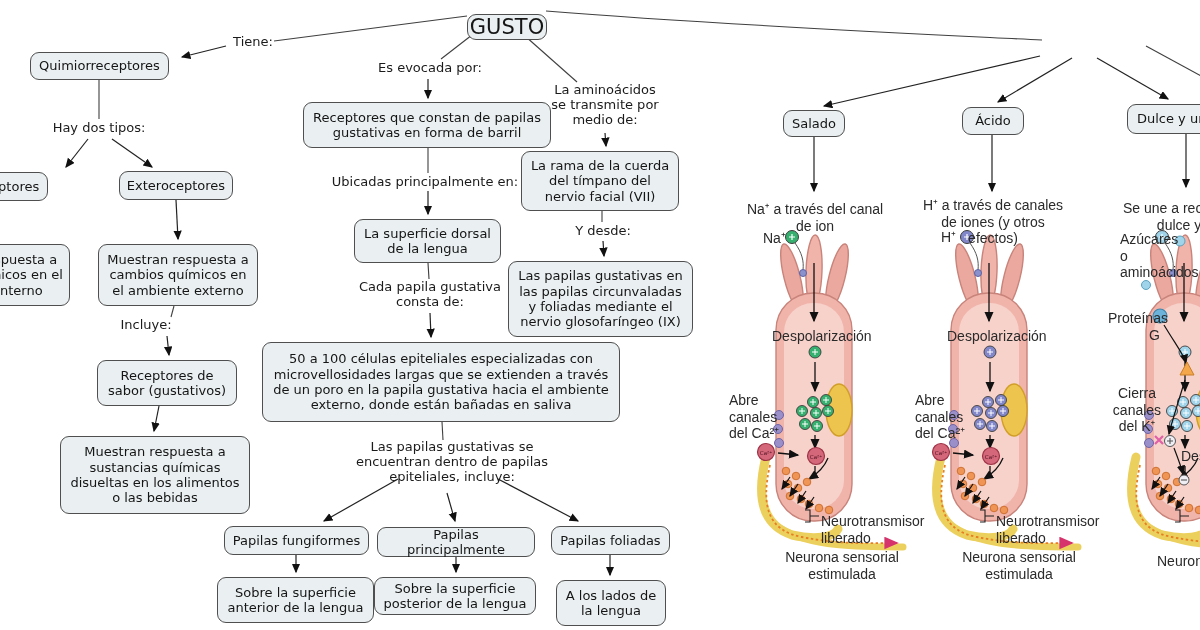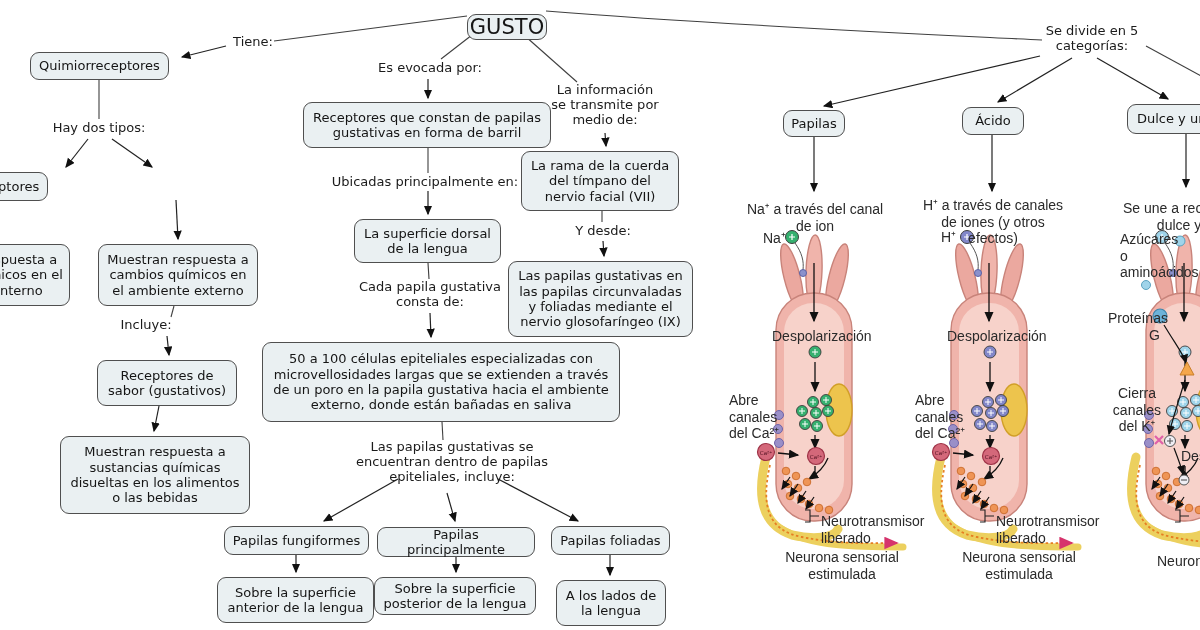--- a/index.html
+++ b/index.html
@@ -192,49 +192,49 @@
     <path d="M1097,58 L1168,99"></path>
     <path d="M814,137 L814,191"></path>
     <path d="M992,135 L992,191"></path>
     <path d="M1186,134 L1186,187"></path>
   </g>
 </svg>
 
 <div class="box" style="left:467px;top:14px;width:80px;height:26px;font-size:21px">GUSTO</div>
 <div class="box" style="left:30px;top:52px;width:139px;height:28px">Quimiorreceptores</div>
 <div class="box" style="left:-64px;top:172px;width:112px;height:29px">Interoceptores</div>
+<div class="box" style="left:119px;top:171px;width:114px;height:29px">Exteroceptores</div>
 <div class="box" style="left:-97px;top:244px;width:167px;height:62px">Muestran respuesta a cambios químicos en el ambiente interno</div>
 <div class="box" style="left:98px;top:244px;width:160px;height:62px">Muestran respuesta a cambios químicos en el ambiente externo</div>
 <div class="box" style="left:97px;top:360px;width:140px;height:46px">Receptores de sabor (gustativos)</div>
 <div class="box" style="left:60px;top:436px;width:190px;height:78px">Muestran respuesta a sustancias químicas disueltas en los alimentos o las bebidas</div>
 <div class="box" style="left:303px;top:102px;width:248px;height:46px">Receptores que constan de papilas gustativas en forma de barril</div>
 <div class="box" style="left:354px;top:219px;width:147px;height:44px">La superficie dorsal de la lengua</div>
 <div class="box" style="left:262px;top:342px;width:358px;height:80px">50 a 100 células epiteliales especializadas con microvellosidades largas que se extienden a través de un poro en la papila gustativa hacia el ambiente externo, donde están bañadas en saliva</div>
 <div class="box" style="left:224px;top:526px;width:145px;height:29px">Papilas fungiformes</div>
 <div class="box" style="left:377px;top:527px;width:158px;height:30px">Papilas principalmente</div>
 <div class="box" style="left:551px;top:526px;width:119px;height:29px">Papilas foliadas</div>
 <div class="box" style="left:217px;top:577px;width:157px;height:46px">Sobre la superficie anterior de la lengua</div>
 <div class="box" style="left:374px;top:577px;width:162px;height:38px">Sobre la superficie posterior de la lengua</div>
 <div class="box" style="left:556px;top:580px;width:110px;height:46px">A los lados de la lengua</div>
 <div class="box" style="left:521px;top:151px;width:158px;height:60px">La rama de la cuerda del tímpano del nervio facial (VII)</div>
 <div class="box" style="left:508px;top:261px;width:185px;height:76px">Las papilas gustativas en las papilas circunvaladas y foliadas mediante el nervio glosofaríngeo (IX)</div>
-<div class="box" style="left:783px;top:110px;width:62px;height:27px">Papilas</div>
+<div class="box" style="left:783px;top:110px;width:62px;height:27px">Salado</div>
 <div class="box" style="left:962px;top:107px;width:62px;height:28px">Ácido</div>
 <div class="box" style="left:1127px;top:104px;width:118px;height:30px">Dulce y umami</div>
 
 <div class="lbl" style="left:228px;top:35px;width:50px">Tiene:</div>
 <div class="lbl" style="left:48px;top:121px;width:102px">Hay dos tipos:</div>
 <div class="lbl" style="left:116px;top:318px;width:60px">Incluye:</div>
 <div class="lbl" style="left:375px;top:61px;width:110px">Es evocada por:</div>
 <div class="lbl" style="left:329px;top:175px;width:192px">Ubicadas principalmente en:</div>
 <div class="lbl" style="left:355px;top:280px;width:150px">Cada papila gustativa consta de:</div>
-<div class="lbl" style="left:549px;top:83px;width:112px">La información se transmite por medio de:</div>
+<div class="lbl" style="left:549px;top:83px;width:112px">La aminoácidos se transmite por medio de:</div>
 <div class="lbl" style="left:572px;top:224px;width:62px">Y desde:</div>
 <div class="lbl" style="left:337px;top:440px;width:230px">Las papilas gustativas se encuentran dentro de papilas epiteliales, incluye:</div>
-<div class="lbl" style="left:1036px;top:24px;width:112px">Se divide en 5 categorías:</div>
 
 <div class="dlb" style="left:745px;top:201px;width:140px">Na⁺ a través del canal de ion</div>
 <div class="dlb" style="left:763px;top:230px;width:26px;text-align:left">Na⁺</div>
 <div class="dlb" style="left:772px;top:328px;width:80px">Despolarización</div>
 <div class="dlb" style="left:729px;top:392px;width:50px;text-align:left">Abre canales del Ca²⁺</div>
 <div class="dlb" style="left:821px;top:513px;width:72px;text-align:left">Neurotransmisor liberado</div>
 <div class="dlb" style="left:778px;top:549px;width:128px">Neurona sensorial estimulada</div>
 
 <div class="dlb" style="left:917px;top:197px;width:152px">H⁺ a través de canales de iones (y otros efectos)</div>
 <div class="dlb" style="left:941px;top:229px;width:22px;text-align:left">H⁺</div>

